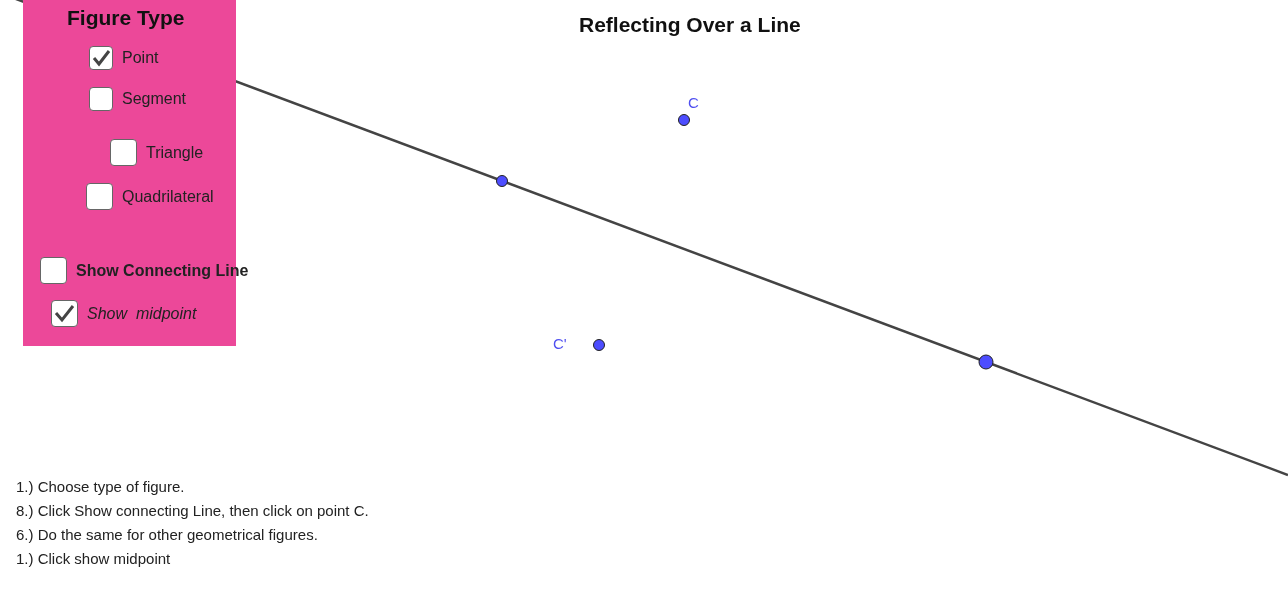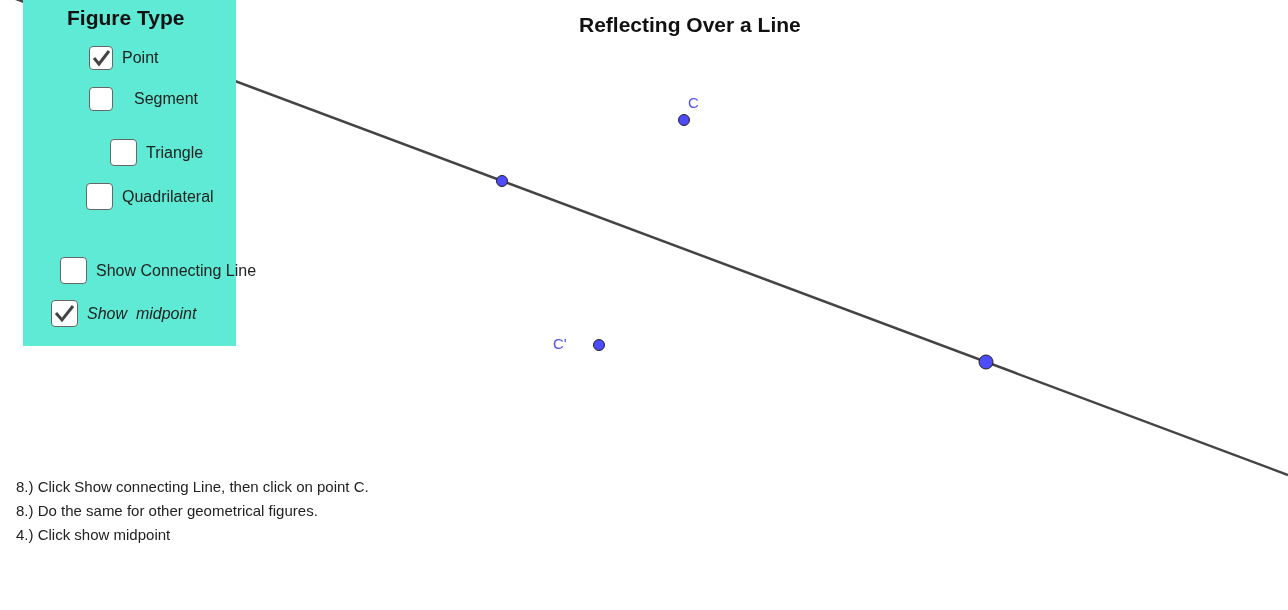--- a/index.html
+++ b/index.html
@@ -1,19 +1,19 @@
 <!DOCTYPE html>
 <html><head>
 <meta charset="utf-8">
 <style>
   html, body { margin:0; padding:0; }
   body { width:1288px; height:610px; position:relative; background:#ffffff; overflow:hidden;
          font-family:"Liberation Sans", sans-serif; }
   #canvas { position:absolute; left:0; top:0; }
-  .panel { position:absolute; left:23px; top:0; width:213px; height:346px; background:#5eead4; }
+  .panel { position:absolute; left:23px; top:0; width:213px; height:346px; background:#ec4899; }
   .panel-title { position:absolute; left:44px; top:6px; font-size:21px; font-weight:bold; color:#111; }
   .cb { position:absolute; display:flex; align-items:center; cursor:pointer;padding-left:24px; }
   .box { width:24px; height:24px; border:1.5px solid #666; border-radius:4px; background:#fff;
          box-sizing:border-box; position:relative; margin-right:9px; }
   .box svg { position:absolute; left:1px; top:1px; }
   .cb-label { font-size:16px; color:#222; white-space:pre; }
   .title { position:absolute; left:579px; top:13px; font-size:21px; font-weight:bold; color:#111; }
   .ptlabel { position:absolute; font-size:15px; color:#5050f0; }
   .instructions { position:absolute; left:16px; top:475px; font-size:15px; color:#222; line-height:24px; }
 </style>
@@ -37,42 +37,43 @@
 </div>
 
 <div class="cb" style="left:65px;top:46px;">
   <div class="box">
       <svg width="20" height="20">
         <path d="M3 10 L8 16 L18 3" stroke="#444" stroke-width="3" fill="none"></path>
       </svg>
     </div>
   <span class="cb-label">Point</span>
 </div>
-<div class="cb" style="left:65px;top:87px;gap:12px;">
+<div class="cb" style="left:65px;top:87px;">
   <div class="box"></div>
   <span class="cb-label">Segment</span>
 </div>
 <div class="cb" style="left:76px;top:139px;margin-left:10px;">
   <div class="box" style="width:27px;height:27px;"></div>
   <span class="cb-label">Triangle</span>
 </div>
 <div class="cb" style="left:62px;top:183px;justify-content:space-between;">
   <div class="box" style="width:27px;height:27px;"></div>
   <span class="cb-label">Quadrilateral</span>
 </div>
-<div class="cb" style="left:36px;top:257px;">
+<div class="cb" style="left:16px;top:257px;font-weight:bold;">
   <div class="box" style="width:27px;height:27px;"></div>
   <span class="cb-label">Show Connecting Line</span>
 </div>
 <div class="cb" style="left:27px;top:300px;font-style:italic;">
   <div class="box" style="width:27px;height:27px;">
       <svg width="22" height="22">
         <path d="M3 11 L9 18 L20 4" stroke="#444" stroke-width="3" fill="none"></path>
       </svg>
     </div>
   <span class="cb-label">Show  midpoint</span>
 </div>
 
 <div class="instructions">
+  <div>1.) Choose type of figure.</div>
   <div>8.) Click Show connecting Line, then click on point C.</div>
-  <div>8.) Do the same for other geometrical figures.</div>
-  <div>4.) Click show midpoint</div>
+  <div>6.) Do the same for other geometrical figures.</div>
+  <div>1.) Click show midpoint</div>
 </div>
 
 </body></html>

